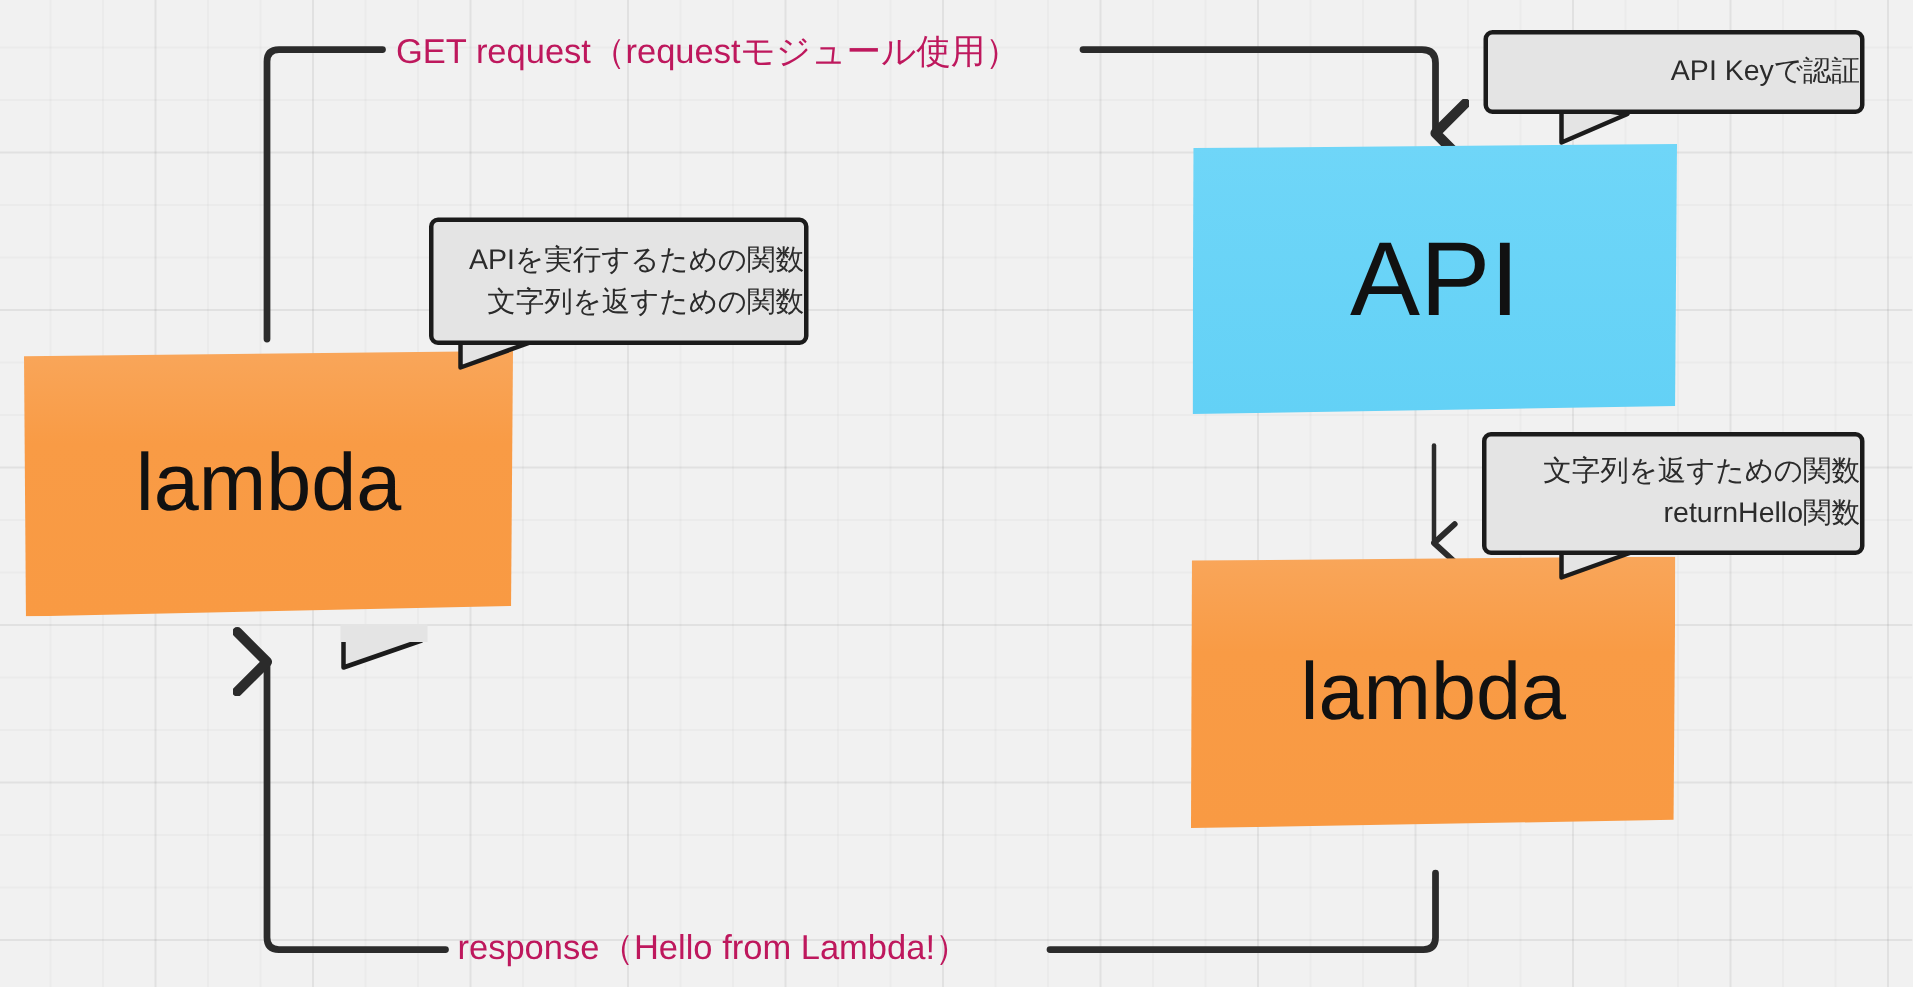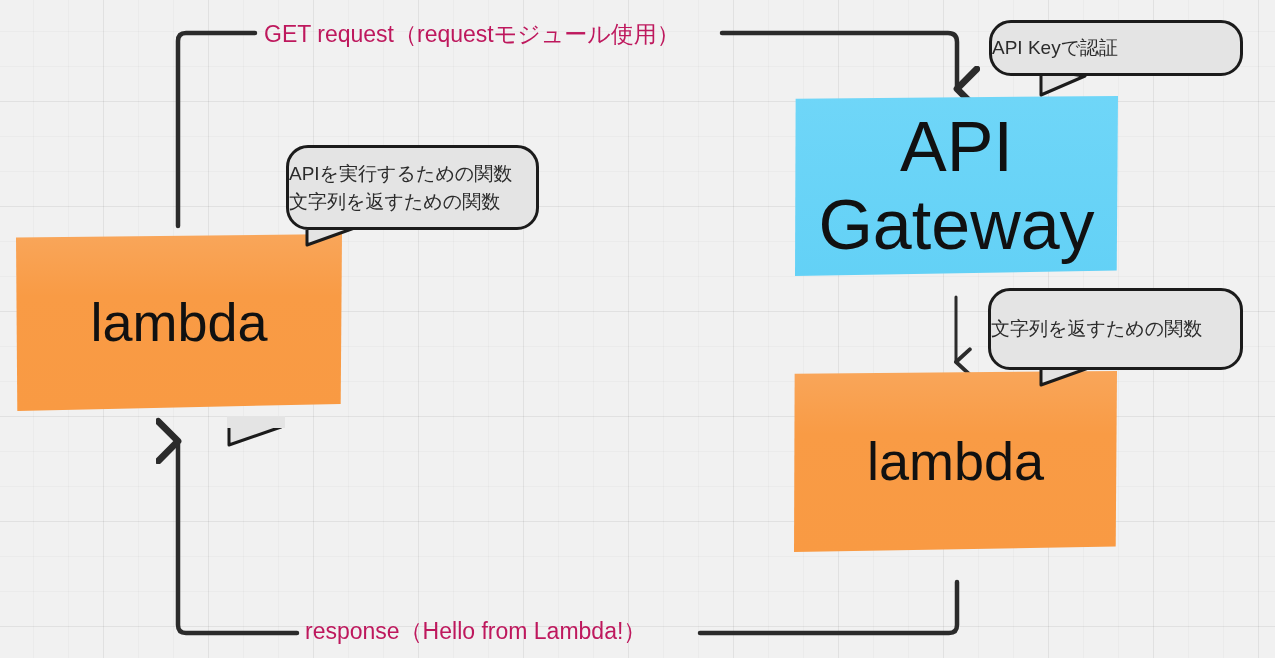--- a/index.html
+++ b/index.html
@@ -57,24 +57,24 @@
     background:transparent;
   }
   #label-get{left:264px;top:19px;}
   #label-response{left:305px;top:616px;}
 
   .callout{position:absolute;}
   .callout .body{
     position:absolute;left:0;top:0;
     background:#e4e4e4;
     border:3px solid #1b1b1b;
-    border-radius:22px;
+    border-radius:6px;
     box-sizing:border-box;
     display:flex;flex-direction:column;
-    align-items:flex-start;justify-content:center;
+    align-items:flex-end;justify-content:center;
     color:#2b2b2b;
     font-size:19px;
     line-height:1.45;
     text-align:center;
   }
   .callout svg{position:absolute;left:0;top:0;overflow:visible;}
 
   #callout-apikey{left:989px;top:20px;width:254px;height:75px;}
   #callout-apikey .body{width:254px;height:56px;}
   #callout-gethello{left:250px;top:145px;width:253px;height:90px;}
@@ -104,21 +104,20 @@
 
   <path d="M956,297 L956,362" fill="none" stroke="#2b2b2b" stroke-width="3" stroke-linecap="round" stroke-linejoin="round" marker-end="url(#arrowhead-small)"></path>
 
   <path d="M957,582 L957,625 Q957,633 949,633 L700,633" fill="none" stroke="#2b2b2b" stroke-width="4.5" stroke-linecap="round" stroke-linejoin="round"></path>
   <path d="M297,633 L186,633 Q178,633 178,625 L178,443" fill="none" stroke="#2b2b2b" stroke-width="4.5" stroke-linecap="round" stroke-linejoin="round" marker-end="url(#arrowhead-big)"></path>
 </svg>
 
 <div class="note" id="note-apigw">
   <div>
     <span class="nl">API</span>
-    <span class="nl">Gateway</span>
   </div>
 </div>
 
 <div class="note" id="note-lambda-left">
   <span>lambda</span>
 </div>
 
 <div class="note" id="note-lambda-right">
   <span>lambda</span>
 </div>
@@ -147,20 +146,21 @@
   </div>
 </div>
 
 <div class="callout" id="callout-returnhello">
   <svg width="255" height="95">
     <path d="M53,76 L53,97 L106,78 Z" fill="#e4e4e4" stroke="#1b1b1b" stroke-width="3" stroke-linejoin="round"></path>
     <rect x="51" y="70" width="58" height="12" fill="#e4e4e4" stroke="none"></rect>
   </svg>
   <div class="body">
     <span>文字列を返すための関数</span>
+    <span>returnHello関数</span>
   </div>
 </div>
 
 <div class="callout" id="callout-consolelog">
   <svg width="249" height="70">
     <path d="M45,41 L45,64 L97,46 Z" fill="#e4e4e4" stroke="#1b1b1b" stroke-width="3" stroke-linejoin="round"></path>
     <rect x="43" y="35" width="58" height="12" fill="#e4e4e4" stroke="none"></rect>
   </svg>
 </div>
 

